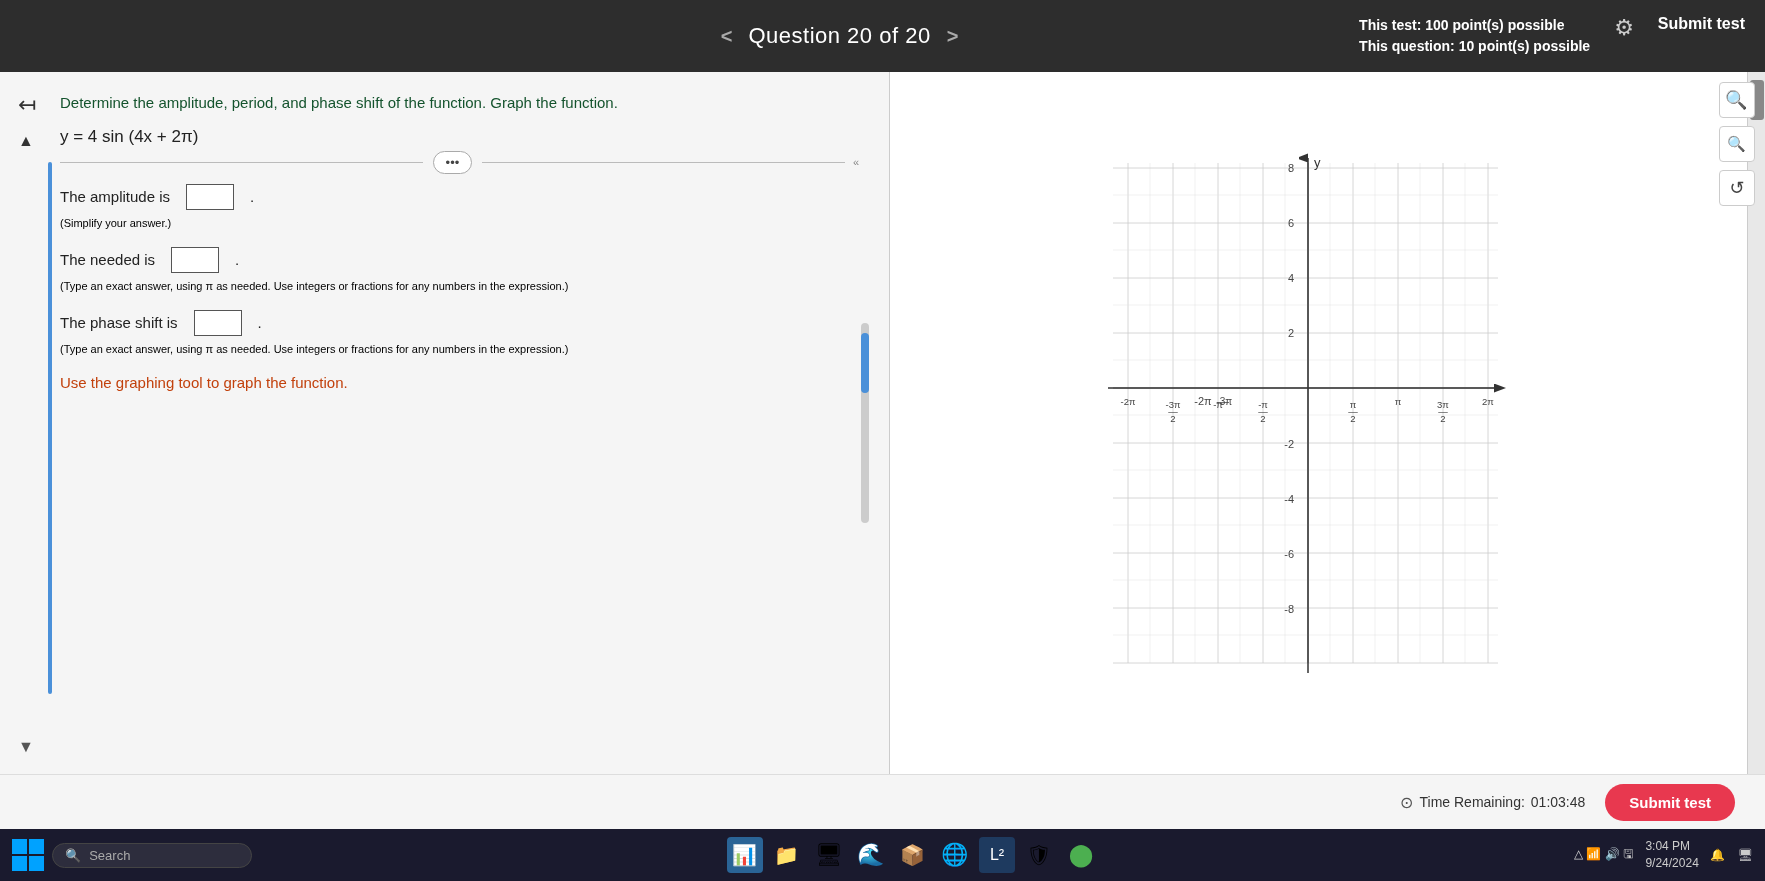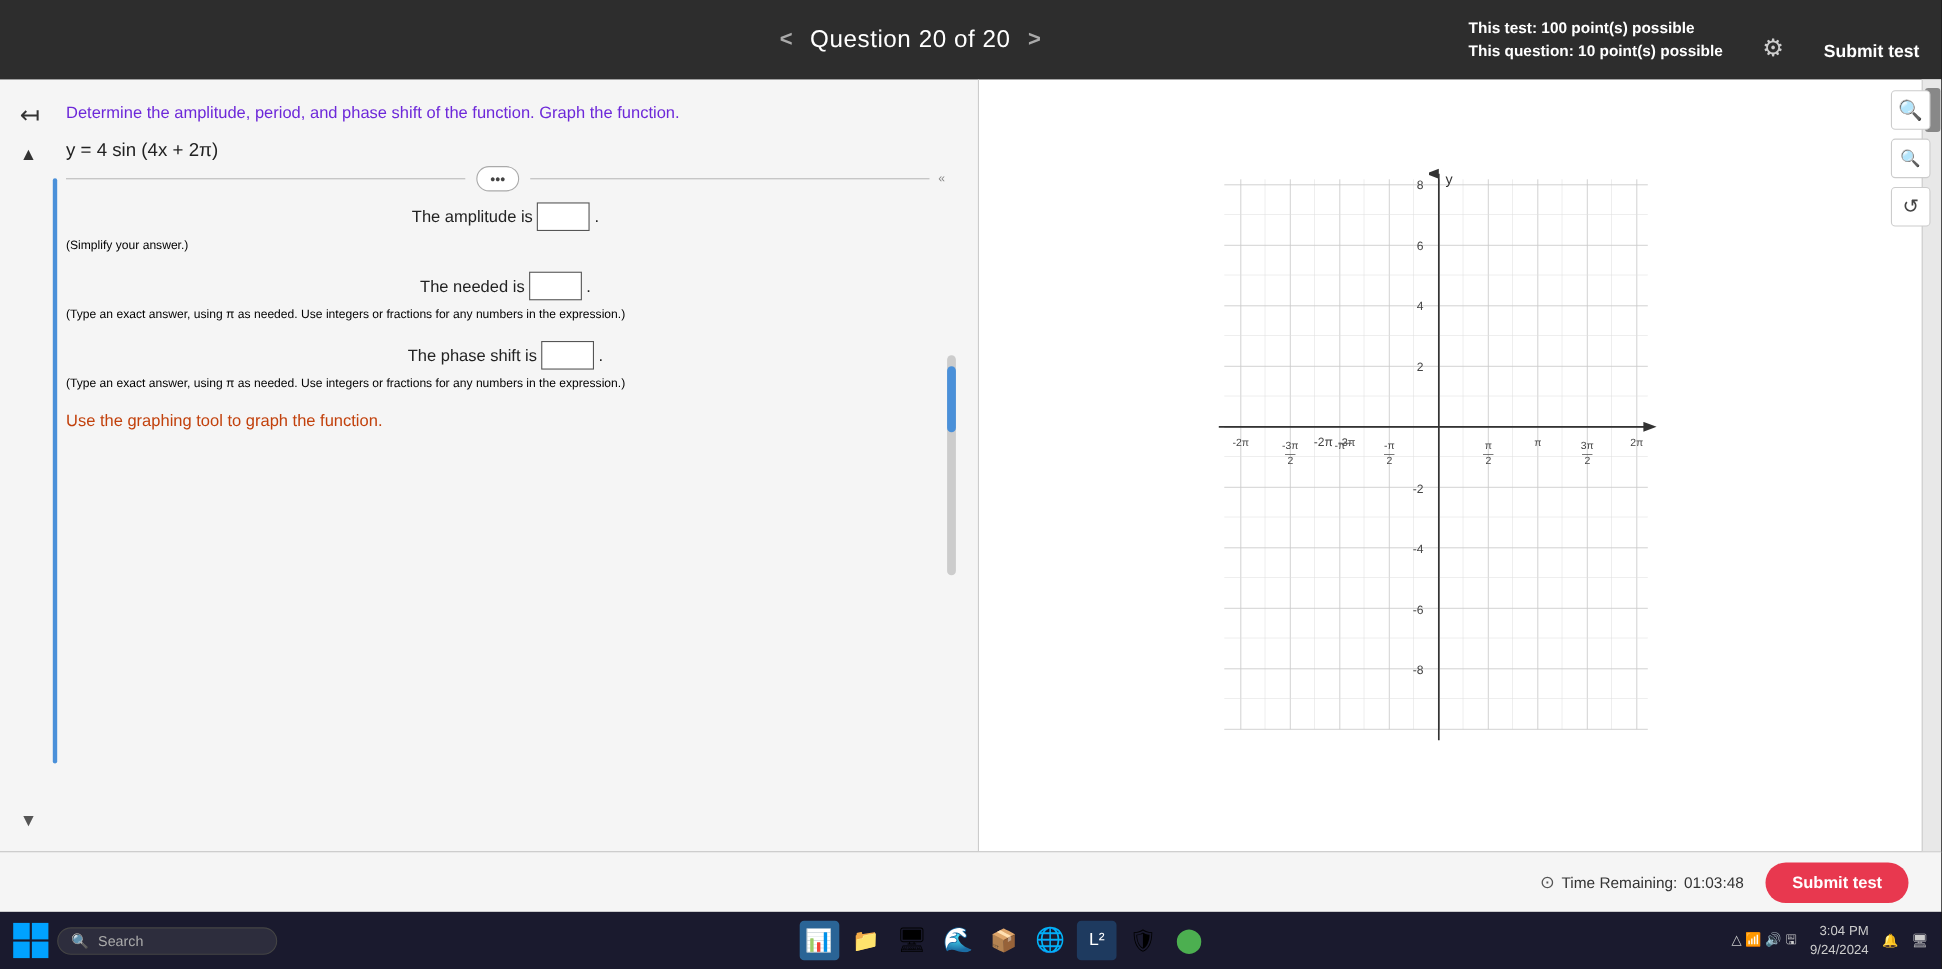--- a/index.html
+++ b/index.html
@@ -35,22 +35,22 @@
       font-weight: 700;
     }
     .nav-arrow {
       color: #aaa;
       font-size: 20px;
       cursor: pointer;
       user-select: none;
     }
     .top-bar-right {
       display: flex;
-      align-items: flex-end;
-      gap: 36px;
+      align-items: flex-start;
+      gap: 24px;
     }
     .test-info {
       color: white;
       font-size: 14px;
       text-align: left;
       line-height: 1.5;
     }
     .test-info span {
       font-weight: 700;
     }
@@ -106,39 +106,38 @@
       position: absolute;
       left: 18px;
       top: 60px;
       font-size: 16px;
       color: #333;
       cursor: pointer;
     }
 
     .question-text {
       font-size: 15px;
-      color: #6d28d9;
+      color: #14532d;
       margin-bottom: 12px;
       line-height: 1.5;
     }
 
     .equation {
       font-size: 17px;
       color: #222;
     }
 
     .field-row {
       display: flex;
       align-items: baseline;
       margin-bottom: 6px;
       font-size: 15px;
       color: #222;
       flex-wrap: wrap;
-      gap: 4px;
-      justify-content: center;
+      gap: 16px;
     }
     .field-row input[type="text"] {
       width: 48px;
       height: 26px;
       border: 1px solid #555;
       background: white;
       font-size: 14px;
       padding: 2px 4px;
       outline: none;
     }
@@ -329,21 +328,21 @@
       font-size: 20px;
     }
     .taskbar-right {
       display: flex;
       align-items: center;
       gap: 12px;
       color: #ccc;
       font-size: 12px;
     }
     .taskbar-time {
-      text-align: right;
+      text-align: left;
       line-height: 1.4;
     }
 
     
     .left-blue-bar {
       position: absolute;
       left: 48px;
       top: 90px;
       bottom: 80px;
       width: 4px;

